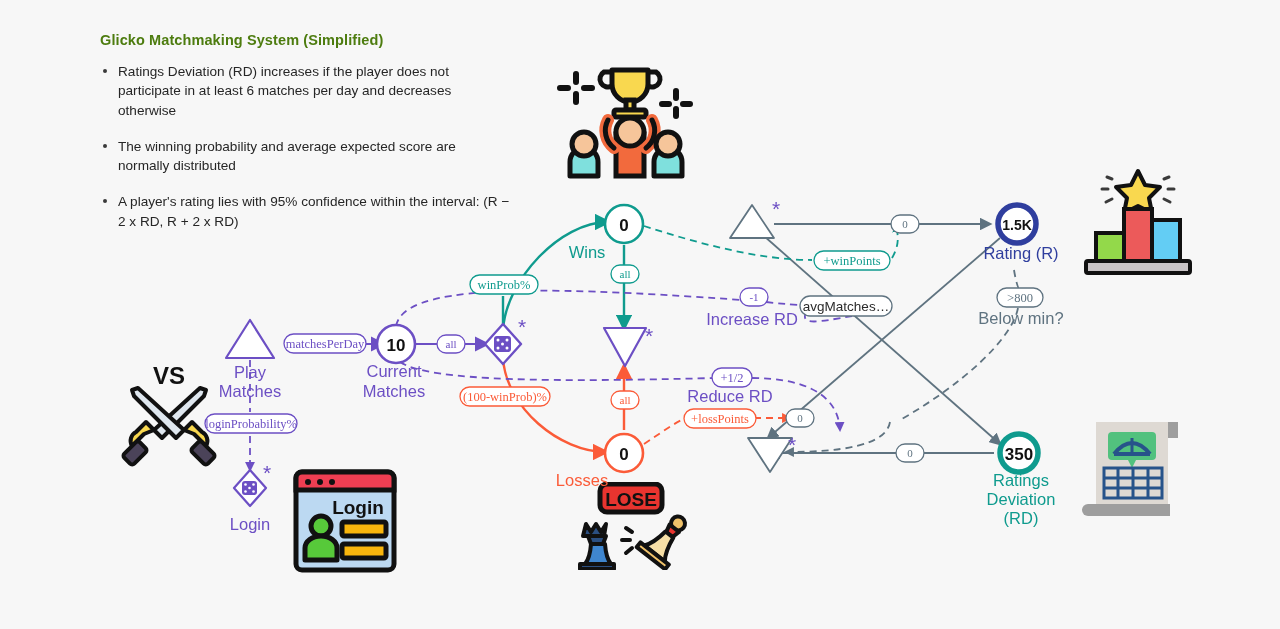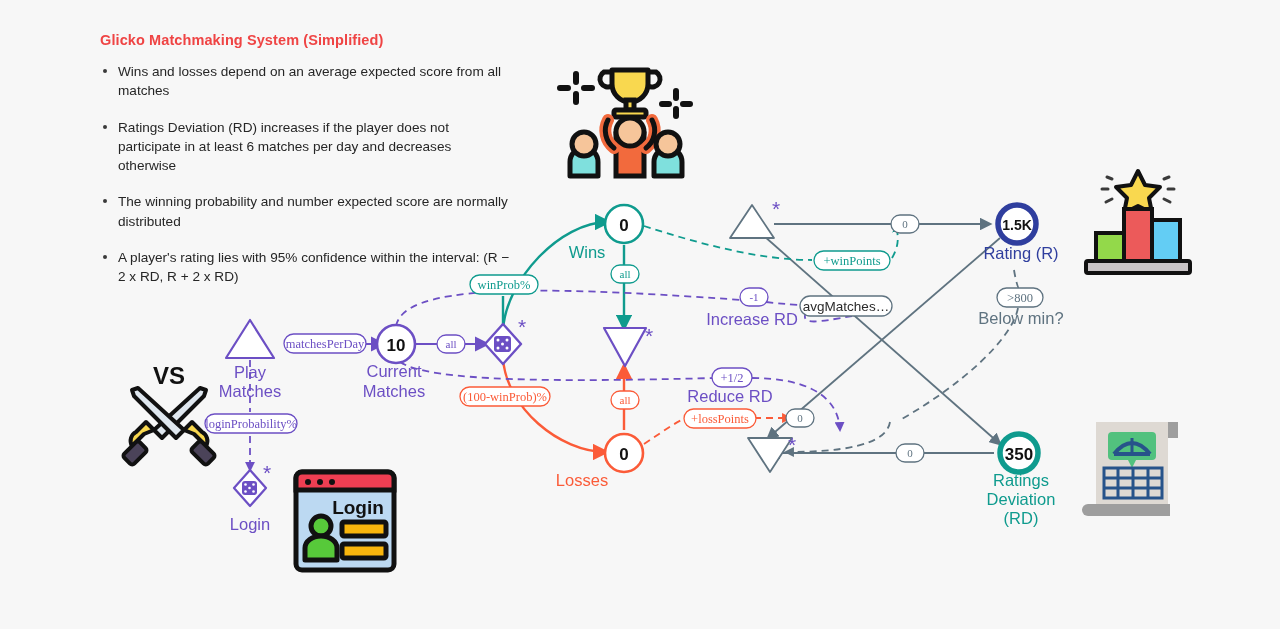--- a/index.html
+++ b/index.html
@@ -7,21 +7,21 @@
     width:1280px;height:629px;
     background:#f7f7f7;
     font-family:"Liberation Sans", sans-serif;
     overflow:hidden;
     position:relative;
   }
   .stage{position:absolute;inset:0;}
 
   
   #text-panel{position:absolute;left:100px;top:32px;width:410px;}
-  #doc-title{font-size:14.5px;font-weight:bold;color:#ef4444;margin:0 0 14px 0;letter-spacing:.1px;}
+  #doc-title{font-size:14.5px;font-weight:bold;color:#4d7c0f;margin:0 0 14px 0;letter-spacing:.1px;}
   #bullet-list{margin:0;padding:0;list-style:none;}
   #bullet-list li{
     position:relative;padding-left:18px;margin-bottom:17px;
     font-size:13.6px;line-height:1.42;color:#262626;
   }
   #bullet-list li:before{
     content:"";position:absolute;left:3px;top:7px;width:4px;height:4px;
     border-radius:50%;background:#3a3a3a;
   }
 
@@ -37,23 +37,22 @@
   .icon-box{position:absolute;}
 </style>
 </head>
 <body>
 
 <div class="stage">
 
   <div id="text-panel">
     <h1 id="doc-title">Glicko Matchmaking System (Simplified)</h1>
     <ul id="bullet-list">
-      <li>Wins and losses depend on an average expected score from all matches</li>
       <li>Ratings Deviation (RD) increases if the player does not participate in at least 6 matches per day and decreases otherwise</li>
-      <li>The winning probability and number expected score are normally distributed</li>
+      <li>The winning probability and average expected score are normally distributed</li>
       <li style="white-space:pre-line;">A player's rating lies with 95% confidence within the interval: (R − 2 x RD, R + 2 x RD)</li>
     </ul>
   </div>
 
   <div class="icon-box" style="left:556px;top:60px;width:140px;height:120px;">
     <svg viewBox="0 0 140 120" width="140" height="120">
       <g stroke="#111" stroke-width="5" fill="none" stroke-linecap="round">
         <path d="M20 22 l0 -8 M20 34 l0 8 M12 28 l-8 0 M28 28 l8 0" stroke-width="6"></path>
         <path d="M120 38 l0 -7 M120 49 l0 7 M113 44 l-7 0 M127 44 l7 0" stroke-width="6"></path>
       </g>
@@ -134,20 +133,41 @@
           <circle cx="40" cy="14" r="3"></circle>
         </g>
       <text x="66" y="46" text-anchor="middle" font-family="Liberation Sans, sans-serif" font-size="19" font-weight="bold" fill="#111">Login</text>
       <circle cx="29" cy="58" r="10" fill="#57c93a" stroke="#111" stroke-width="5"></circle>
       <path d="M13 92 v-12 a16 12 0 0 1 32 0 v12 z" fill="#57c93a" stroke="#111" stroke-width="5" stroke-linejoin="round"></path>
       <rect x="50" y="54" width="44" height="14" rx="2" fill="#f9b60d" stroke="#111" stroke-width="5"></rect>
       <rect x="50" y="76" width="44" height="14" rx="2" fill="#f9b60d" stroke="#111" stroke-width="5"></rect>
     </svg>
   </div>
 
+  <div class="icon-box" style="left:578px;top:482px;width:114px;height:88px;">
+    <svg viewBox="0 0 114 88" width="114" height="88">
+      <rect x="22" y="2" width="62" height="28" rx="7" fill="#e8342f" stroke="#111" stroke-width="5"></rect>
+      <text x="53" y="24" text-anchor="middle" font-family="Liberation Sans, sans-serif" font-size="19" font-weight="bold" fill="#111">LOSE</text>
+      <g stroke="#111" stroke-width="4" stroke-linejoin="round">
+        <path d="M8 42 l5 8 5 -8 5 8 5 -8 -2 12 h-21 z" fill="#2b4f82"></path>
+        <path d="M10 54 h18 l-3 8 h-12 z" fill="#2b4f82"></path>
+        <path d="M13 62 q-1 14 -6 20 h26 q-5 -6 -6 -20 z" fill="#3f86cf"></path>
+        <path d="M2 82 h34 v5 h-34 z" fill="#2b4f82"></path>
+      </g>
+      <g stroke="#111" stroke-width="4" stroke-linejoin="round" transform="rotate(38 84 62)">
+        <circle cx="84" cy="36" r="7" fill="#f0c26a"></circle>
+        <path d="M78 42 h12 l-2 8 h-8 z" fill="#e8342f"></path>
+        <path d="M79 50 q-2 16 -8 24 h26 q-6 -8 -8 -24 z" fill="#f7dfa6"></path>
+        <path d="M66 74 h36 v6 h-36 z" fill="#f0c26a"></path>
+      </g>
+      <g stroke="#111" stroke-width="4" stroke-linecap="round" fill="none">
+        <path d="M54 50 l-6 -4 M52 58 l-8 0 M54 66 l-6 5"></path>
+      </g>
+    </svg>
+  </div>
 
   <svg id="wiring" viewBox="0 0 1280 629">
     <defs>
       <marker id="arrP" viewBox="0 0 10 10" refX="8" refY="5" markerWidth="7" markerHeight="7" orient="auto-start-reverse">
           <path d="M0 0 L10 5 L0 10 z" fill="#6c4fc4"></path>
         </marker>
       <marker id="arrT" viewBox="0 0 10 10" refX="8" refY="5" markerWidth="7" markerHeight="7" orient="auto-start-reverse">
           <path d="M0 0 L10 5 L0 10 z" fill="#0f9b8e"></path>
         </marker>
       <marker id="arrO" viewBox="0 0 10 10" refX="8" refY="5" markerWidth="7" markerHeight="7" orient="auto-start-reverse">

